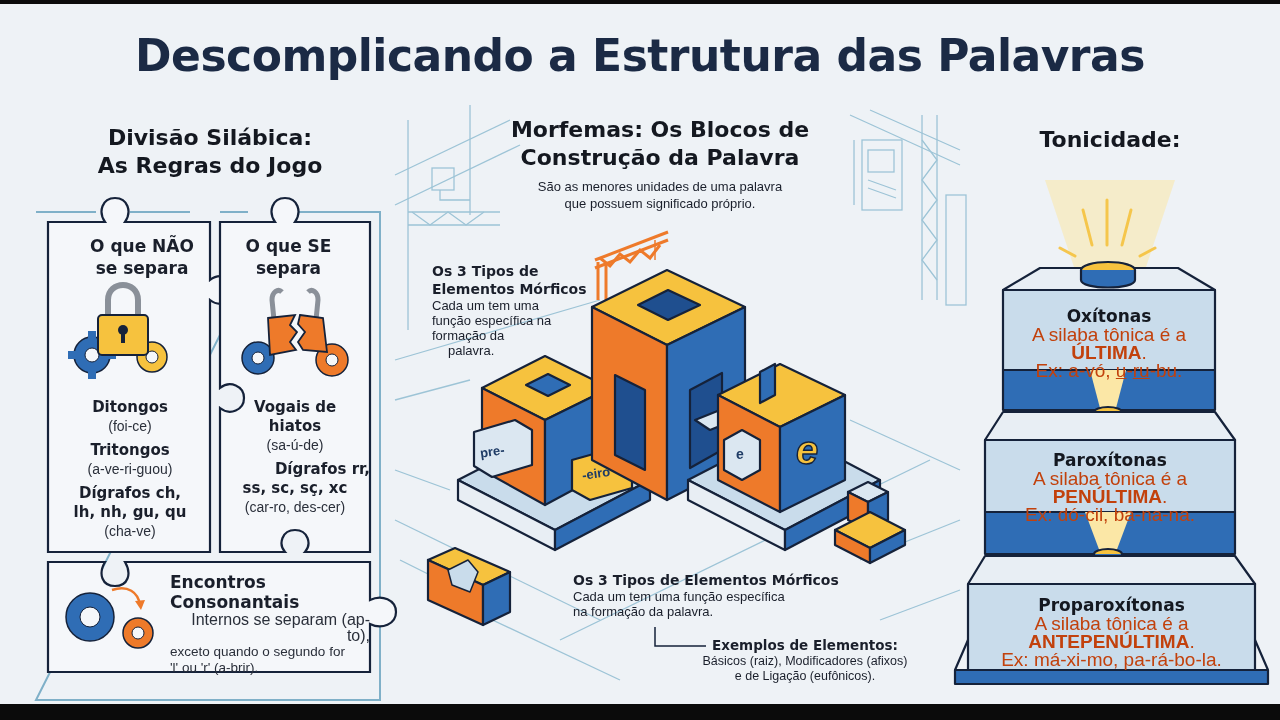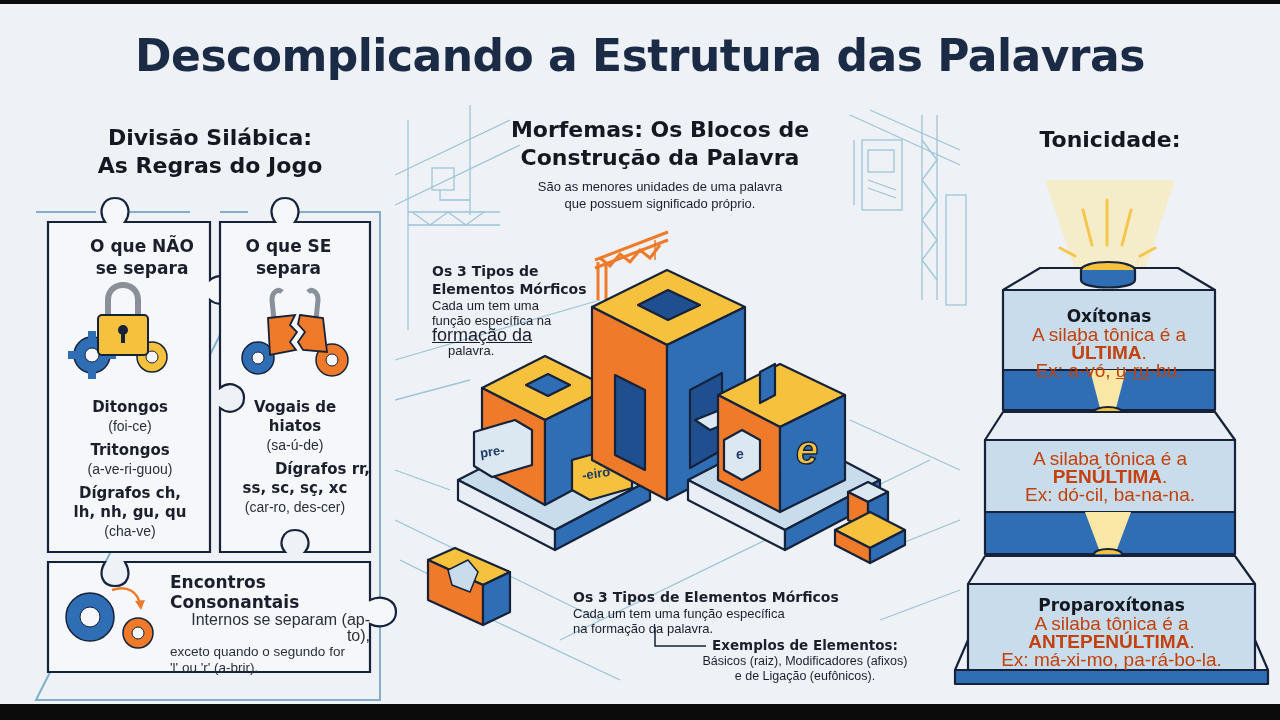--- a/index.html
+++ b/index.html
@@ -268,30 +268,30 @@
 <div class="txt center" style="left:490px; top:178px; width:340px; font-size:13px; line-height:17px;">
   <div>São as menores unidades de uma palavra</div>
   <div>que possuem significado próprio.</div>
 </div>
 
 <div class="txt" style="left:432px; top:262px; width:180px;">
   <div class="bold" style="font-size:14px; line-height:18px; font-family:'DejaVu Sans',sans-serif;">Os 3 Tipos de</div>
   <div class="bold" style="font-size:14px; line-height:18px; font-family:'DejaVu Sans',sans-serif;">Elementos Mórficos</div>
   <div style="font-size:13px; line-height:15px;">Cada um tem uma</div>
   <div style="font-size:13px; line-height:15px;">função específica na</div>
-  <div style="font-size:18px; line-height:15px;text-decoration:underline;">formação da</div>
+  <div style="font-size:13px; line-height:15px;">formação da</div>
   <div style="font-size:13px; line-height:15px;margin-left:16px;">palavra.</div>
 </div>
 
 <div class="txt bold" style="left:480px; top:444px; font-size:13px; color:#1f3c66; transform:rotate(-8deg);">pre-</div>
 <div class="txt bold" style="left:582px; top:466px; font-size:13px; color:#1f3c66; transform:rotate(-8deg);">-eiro</div>
 <div class="txt bold" style="left:736px; top:446px; font-size:14px; color:#1f3c66;">e</div>
 <div class="txt bold" style="left:796px; top:428px; font-size:40px; line-height:44px; color:#f6c23e; font-style:italic; -webkit-text-stroke:1.5px #15223a;">e</div>
 
-<div class="txt" style="left:573px; top:572px; width:300px;margin-top:17px;">
+<div class="txt" style="left:573px; top:572px; width:300px;">
   <div class="bold" style="font-size:14px; line-height:17px; font-family:'DejaVu Sans',sans-serif;">Os 3 Tipos de Elementos Mórficos</div>
   <div style="font-size:13px; line-height:15px;">Cada um tem uma função específica</div>
   <div style="font-size:13px; line-height:15px;">na formação da palavra.</div>
 </div>
 
 <svg class="bg-svg" width="1280" height="720" style="pointer-events:none;">
   <path d="M655 627 L655 646 L706 646" fill="none" stroke="#15223a" stroke-width="1.5"></path>
 </svg>
 
 <div class="txt center" style="left:680px; top:637px; width:250px;">
@@ -304,20 +304,21 @@
   <div>Tonicidade:</div>
 </div>
 
 <div class="txt center" style="left:1003px; top:306px; width:212px;">
   <div class="tier-title">Oxítonas</div>
   <div class="tier-line"><span>A silaba tônica é a </span><b>ÚLTIMA</b><span>.</span></div>
   <div class="tier-line"><span>Ex: a-vó, </span><span class="u">u</span><span>-</span><span class="u">ru</span><span>-bu.</span></div>
 </div>
 
 <div class="txt center" style="left:985px; top:450px; width:250px;">
+  <div class="tier-title">Paroxítonas</div>
   <div class="tier-line"><span>A silaba tônica é a </span><b>PENÚLTIMA</b><span>.</span></div>
   <div class="tier-line">Ex: dó-cil, ba-na-na.</div>
 </div>
 
 <div class="txt center" style="left:968px; top:595px; width:287px;">
   <div class="tier-title">Proparoxítonas</div>
   <div class="tier-line"><span>A silaba tônica é a </span><b>ANTEPENÚLTIMA</b><span>.</span></div>
   <div class="tier-line">Ex: má-xi-mo, pa-rá-bo-la.</div>
 </div>
 

